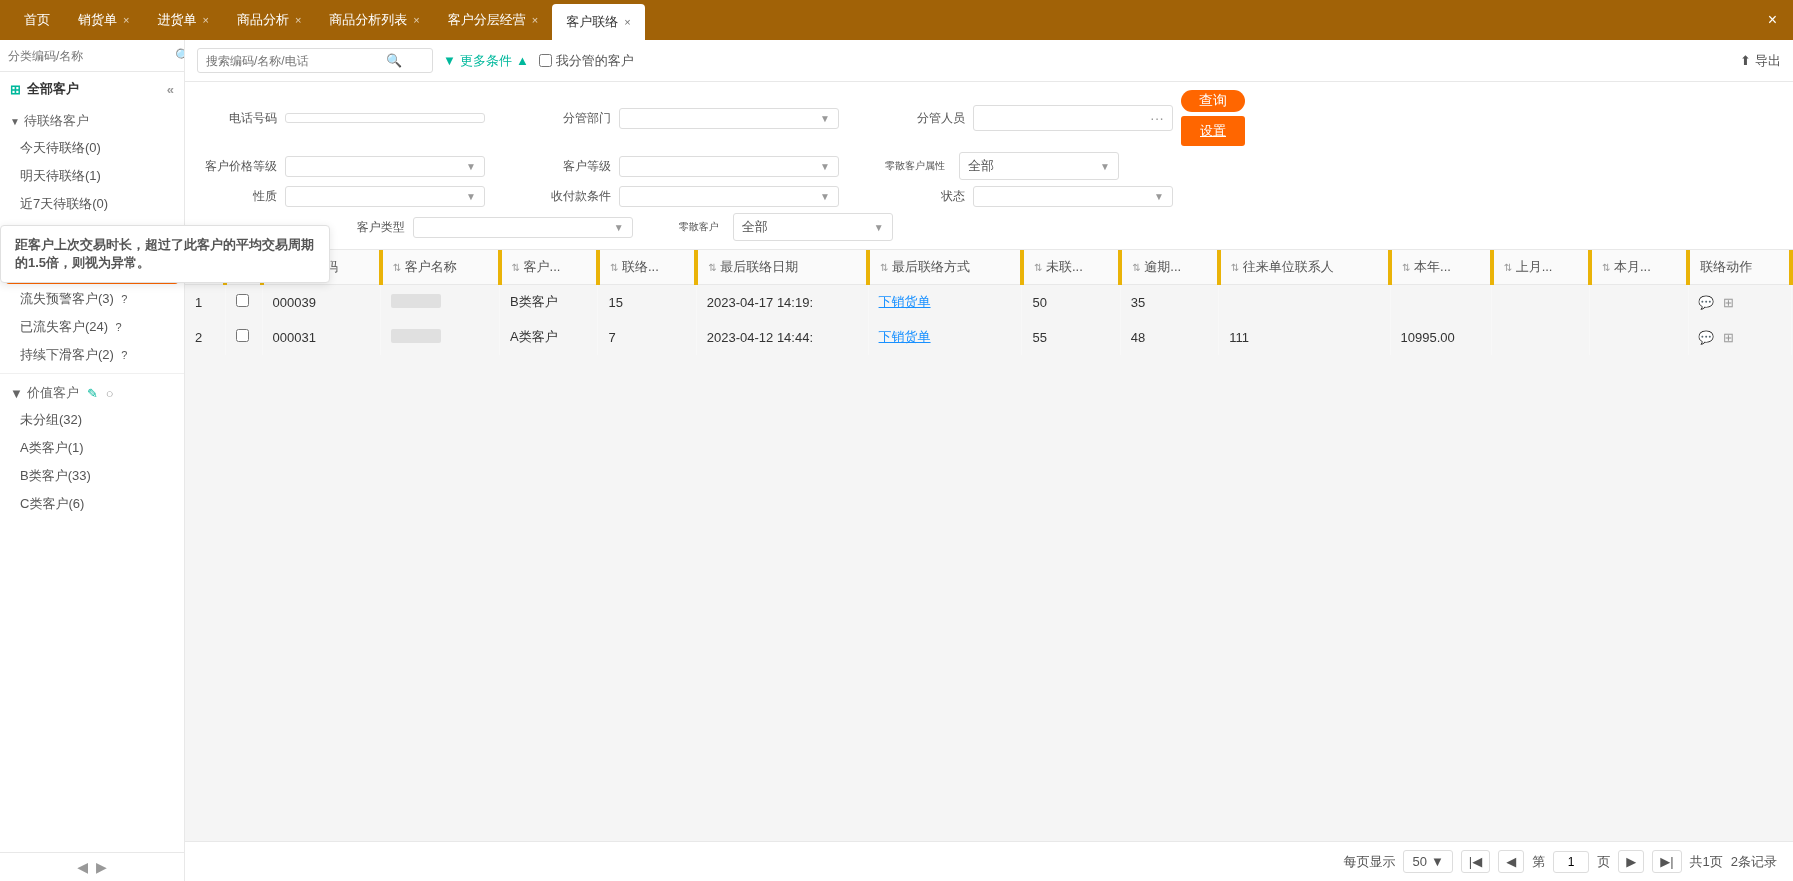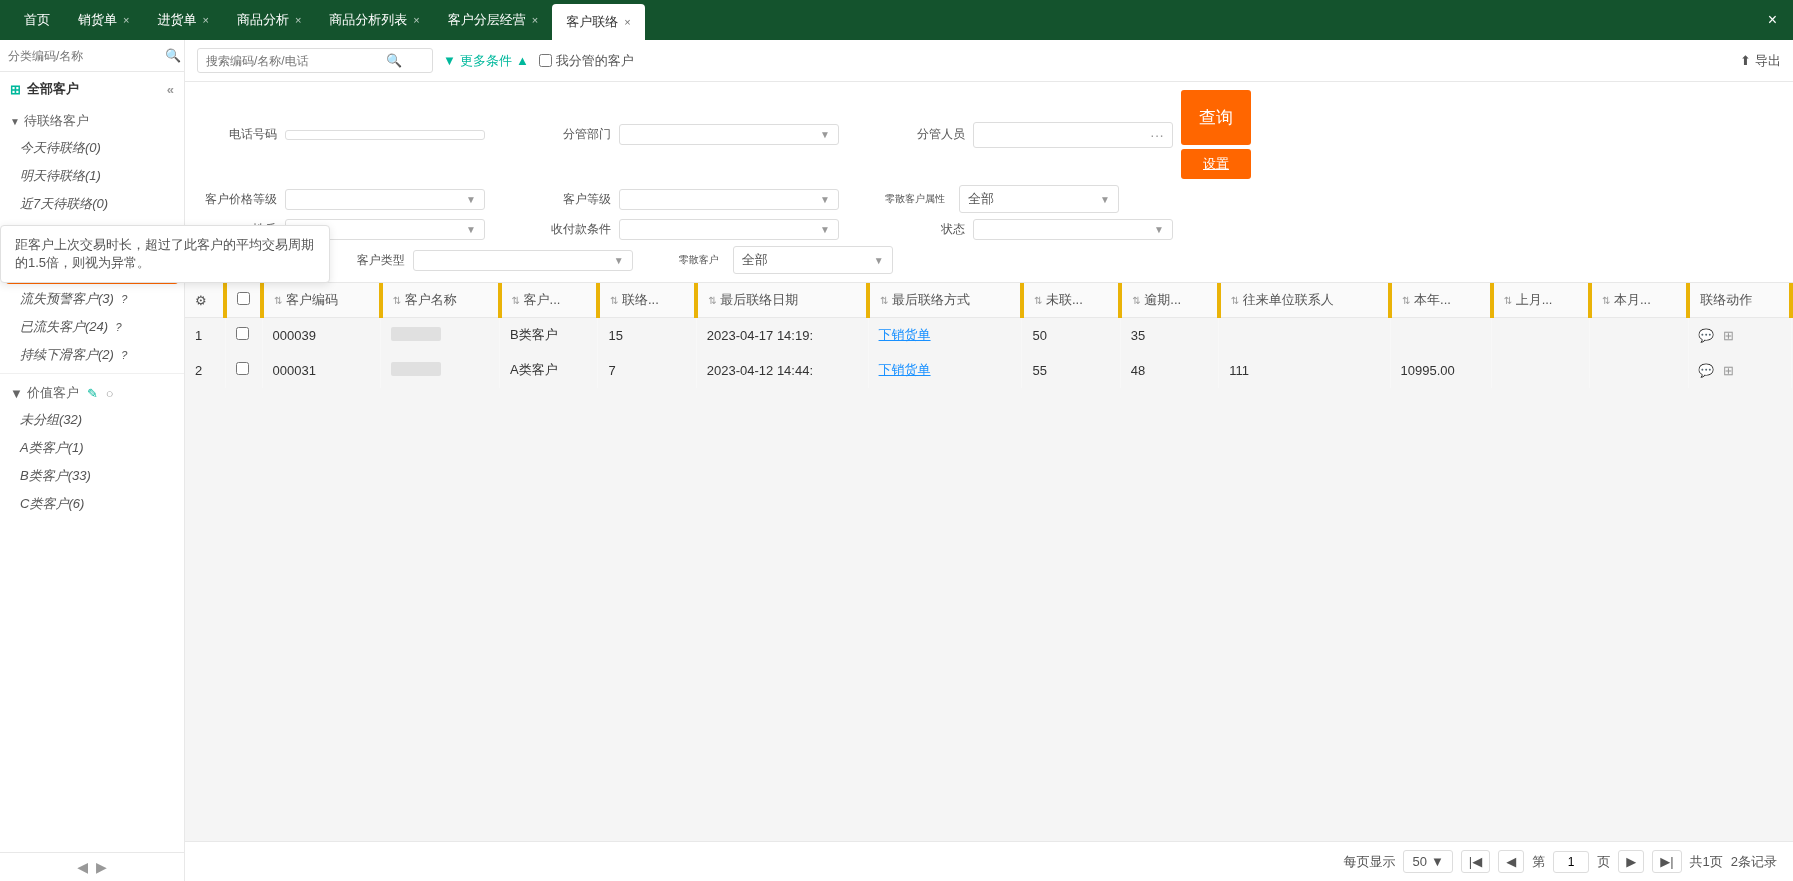--- a/index.html
+++ b/index.html
@@ -1,20 +1,20 @@
 <!DOCTYPE html>
 <html><head>
   <meta charset="utf-8">
   <style>
     * { box-sizing: border-box; margin: 0; padding: 0; font-family: 'Microsoft YaHei', Arial, sans-serif; font-size: 13px; }
     body { background: #f5f5f5; overflow: hidden; width: 1793px; height: 881px; }
 
     
     .top-nav {
-      background: #14532d;
+      background: #a16207;
       height: 40px;
       display: flex;
       align-items: center;
       padding: 4px 10px;
       color: white;
       position: relative;
     }
     .nav-tab {
       padding: 0 14px;
       height: 40px;
@@ -61,21 +61,21 @@
       display: flex;
       flex-direction: column;
       overflow-y: auto;
       flex-shrink: 0;
     }
     .sidebar-search {
       padding: 8px;
       border-bottom: 1px solid #e8e8e8;
       display: flex;
       align-items: center;
-      gap: 2px;
+      gap: 12px;
     }
     .sidebar-search input {
       flex: 1;
       border: none;
       outline: none;
       font-size: 12px;
       color: #999;
     }
     .sidebar-section-header {
       display: flex;
@@ -103,21 +103,20 @@
       align-items: center;
       gap: 4px;
     }
     .sidebar-group-label .arrow { font-size: 10px; }
     .sidebar-item {
       padding: 5px 10px 5px 20px;
       cursor: pointer;
       color: #555;
       font-size: 12px;
       white-space: nowrap;
-      font-style: italic;
     }
     .sidebar-item.active-orange {
       background: #ff6600;
       color: white;
       border-radius: 3px;
       margin: 1px 6px;
     }
     .sidebar-divider { height: 1px; background: #f0f0f0; margin: 4px 0; }
     .sidebar-value-group {
       padding: 6px 10px 4px 10px;
@@ -231,24 +230,24 @@
     }
     .filter-dots {
       color: #999;
       cursor: pointer;
       font-size: 14px;
     }
     .query-btn {
       background: #ff6600;
       color: white;
       border: none;
-      border-radius: 3px;
-      padding: 16px 18px;
-      cursor: pointer;
-      font-size: 17px;
+      border-radius: 11px;
+      padding: 2px 18px;
+      cursor: pointer;
+      font-size: 14px;
     }
     .settings-btn {
       background: #ff6600;
       color: white;
       border: none;
       border-radius: 3px;
       padding: 6px 18px;
       cursor: pointer;
       font-size: 13px;
       text-decoration: underline;
@@ -303,20 +302,21 @@
       top: 225px;
       background: white;
       border: 1px solid #e0e0e0;
       border-radius: 4px;
       padding: 10px 14px;
       font-size: 12px;
       color: #555;
       max-width: 330px;
       box-shadow: 0 2px 8px rgba(0,0,0,0.1);
       z-index: 100;
+      font-weight: bold;
     }
 
     
     .footer-bar {
       background: white;
       border-top: 1px solid #e8e8e8;
       padding: 8px 16px;
       display: flex;
       align-items: center;
       justify-content: flex-end;

